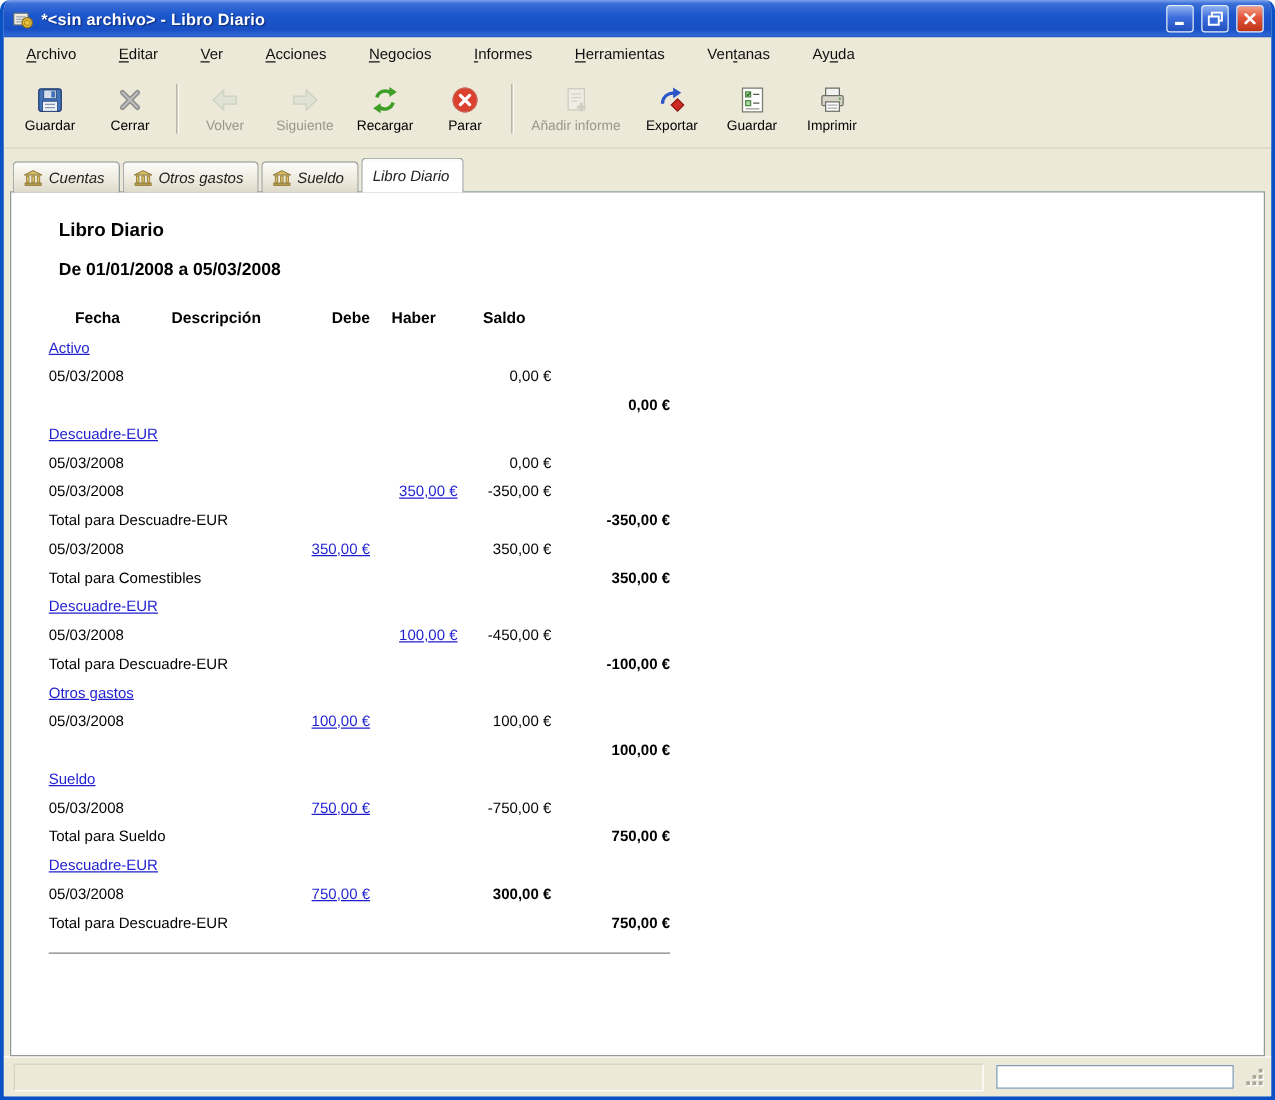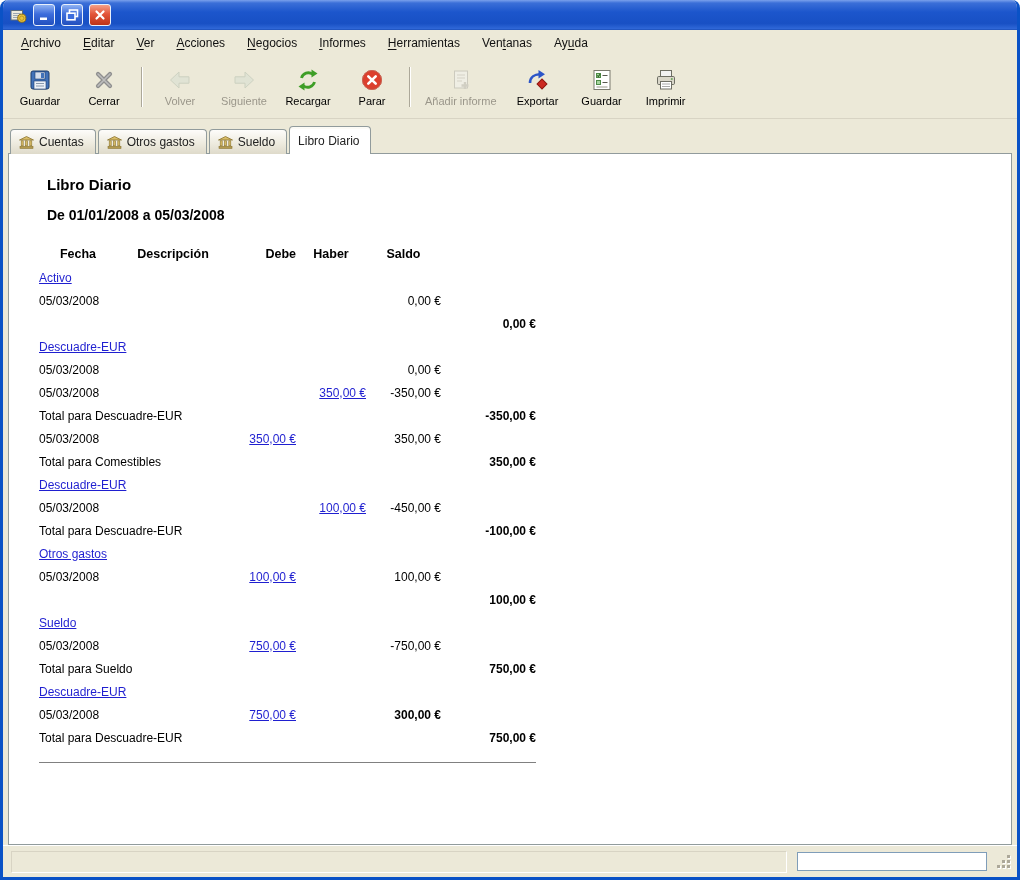--- a/index.html
+++ b/index.html
@@ -13,42 +13,42 @@
     background:linear-gradient(180deg,#7AA1EC 0%,#3B6FD8 10%,#1C56CC 40%,#1850C4 78%,#2E66D6 95%,#1C4FB8 100%);}
   .win-title{flex:1;color:#fff;font-weight:bold;font-size:13px;letter-spacing:.2px;
     text-shadow:1px 1px 1px rgba(10,30,90,.75);white-space:nowrap;overflow:hidden;}
   .cap-btn{width:22px;height:22px;border-radius:3px;border:1px solid #E8F0FC;display:flex;
     align-items:center;justify-content:center;box-sizing:border-box;}
   .cap-btn.blue{background:linear-gradient(180deg,#8FB2F2 0%,#3D6DDC 45%,#2250BE 100%);}
   .cap-btn.red{background:linear-gradient(180deg,#F4A088 0%,#E3553A 45%,#BE3317 100%);}
   .app-icon{width:17px;height:17px;display:inline-flex;}
 
   
-  .menubar{height:26px;flex:0 0 26px;display:flex;align-items:center;padding-left:10px;gap:6px;
+  .menubar{height:26px;flex:0 0 26px;display:flex;align-items:center;padding-left:10px;gap:18px;
     background:#ECE9D8;font-size:12px;}
   .menu-item{padding:4px 8px;color:#111;cursor:default;white-space:nowrap;}
   .menu-item u{text-underline-offset:2px;}
 
   
   .toolbar{flex:0 0 56px;display:flex;align-items:center;padding:3px 6px;gap:2px;background:#ECE9D8;
     border-bottom:1px solid #D8D4C4;}
   .tb-btn{display:flex;flex-direction:column;align-items:center;justify-content:center;gap:3px;
     min-width:46px;height:48px;padding:2px 8px;border-radius:3px;font-size:11px;color:#000;cursor:default;}
   .tb-btn .icon{width:24px;height:24px;display:inline-flex;}
   .tb-btn.disabled{color:#9A968A;}
   .tb-btn.disabled .icon{opacity:.5;filter:grayscale(55%);}
   .tb-sep{width:0;height:40px;border-left:1px solid #ACA899;border-right:1px solid #FFFFFF;margin:2px 4px;}
   .tb-label{white-space:nowrap;}
 
   
   .notebook{flex:1;display:flex;flex-direction:column;padding:4px 5px 0 5px;min-height:0;}
   .tab-bar{display:flex;align-items:flex-end;gap:2px;padding:2px 2px 0 2px;position:relative;z-index:2;}
   .tab{display:flex;align-items:center;gap:5px;height:24px;padding:0 11px 0 8px;font-size:12px;
     border:1px solid #919B9C;border-bottom:none;border-radius:4px 4px 0 0;cursor:default;
-    background:linear-gradient(180deg,#FDFCFA 0%,#EEEBDF 55%,#DEDACA 100%);color:#222;position:relative;top:1px;}
+    background:linear-gradient(180deg,#FDFCFA 0%,#EEEBDF 55%,#DEDACA 100%);color:#222;position:relative;top:1px;font-style:italic;}
   .tab .icon{width:15px;height:13px;display:inline-flex;}
   .tab.active{background:#FFFFFF;height:27px;top:1px;z-index:3;
     box-shadow:inset 0 2px 0 #FCFBF6;}
   .content-frame{flex:1;background:#FFFFFF;border:1px solid #919B9C;position:relative;z-index:1;
     overflow:hidden;min-height:0;}
 
   
   .report{padding:22px 20px 0 30px;font-size:12px;color:#000;}
   .report-title{font-size:15px;font-weight:bold;margin:0 0 14px 8px;}
   .report-subtitle{font-size:14px;font-weight:bold;margin:0 0 18px 8px;}
@@ -87,20 +87,21 @@
     <span class="app-icon">
       <svg width="17" height="17" viewBox="0 0 17 17">
         <rect x="1" y="3.5" width="11.5" height="9.5" fill="#EDEBDD" stroke="#5A6B7C"></rect>
         <line x1="3" y1="6.5" x2="10.5" y2="6.5" stroke="#9AA6B2"></line>
         <line x1="3" y1="8.5" x2="10.5" y2="8.5" stroke="#9AA6B2"></line>
         <line x1="3" y1="10.5" x2="8" y2="10.5" stroke="#9AA6B2"></line>
         <circle cx="11.8" cy="11.2" r="4.1" fill="#EBC43C" stroke="#8A6D1A"></circle>
         <circle cx="11.8" cy="11.2" r="2.2" fill="none" stroke="#B89627"></circle>
       </svg>
     </span>
+    <span class="win-title">*&lt;sin archivo&gt; - Libro Diario</span>
     <span class="cap-btn blue">
       <svg width="12" height="12" viewBox="0 0 12 12">
           <rect x="2" y="8.5" width="7" height="2.5" fill="#fff"></rect>
         </svg>
     </span>
     <span class="cap-btn blue">
       <svg width="13" height="12" viewBox="0 0 13 12">
         <rect x="3.5" y="1" width="8" height="6.5" fill="none" stroke="#fff" stroke-width="1.6"></rect>
         <rect x="1" y="4.2" width="8" height="6.6" fill="#3D6DDC" stroke="#fff" stroke-width="1.6"></rect>
       </svg>

